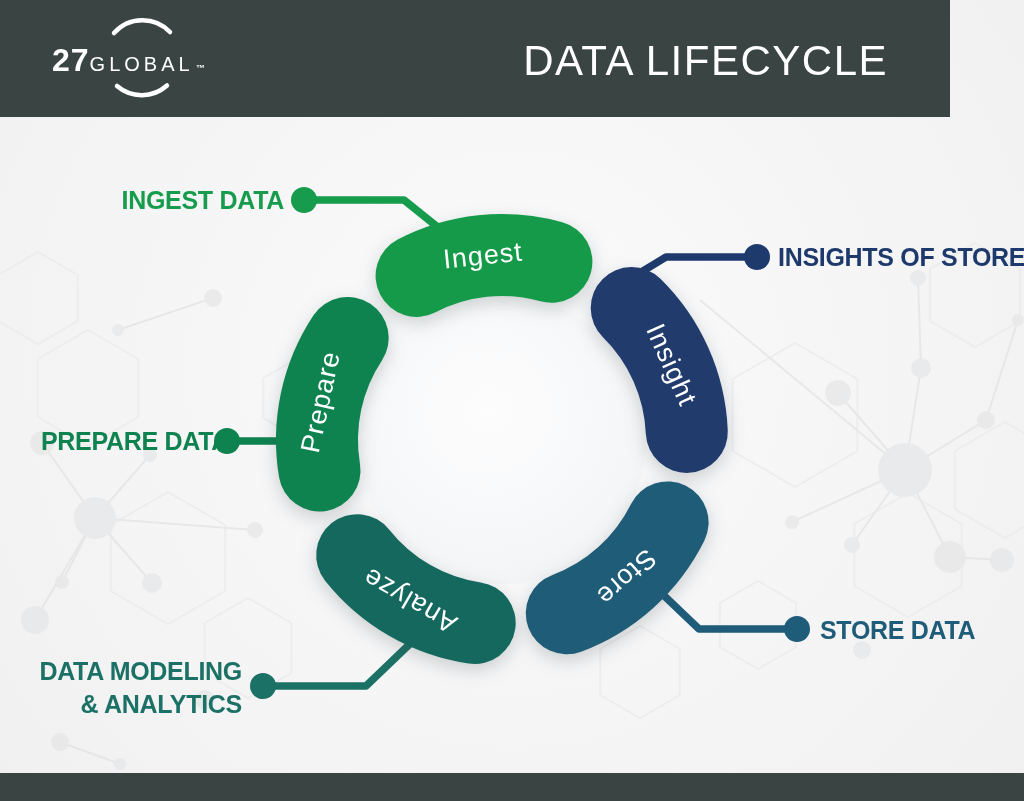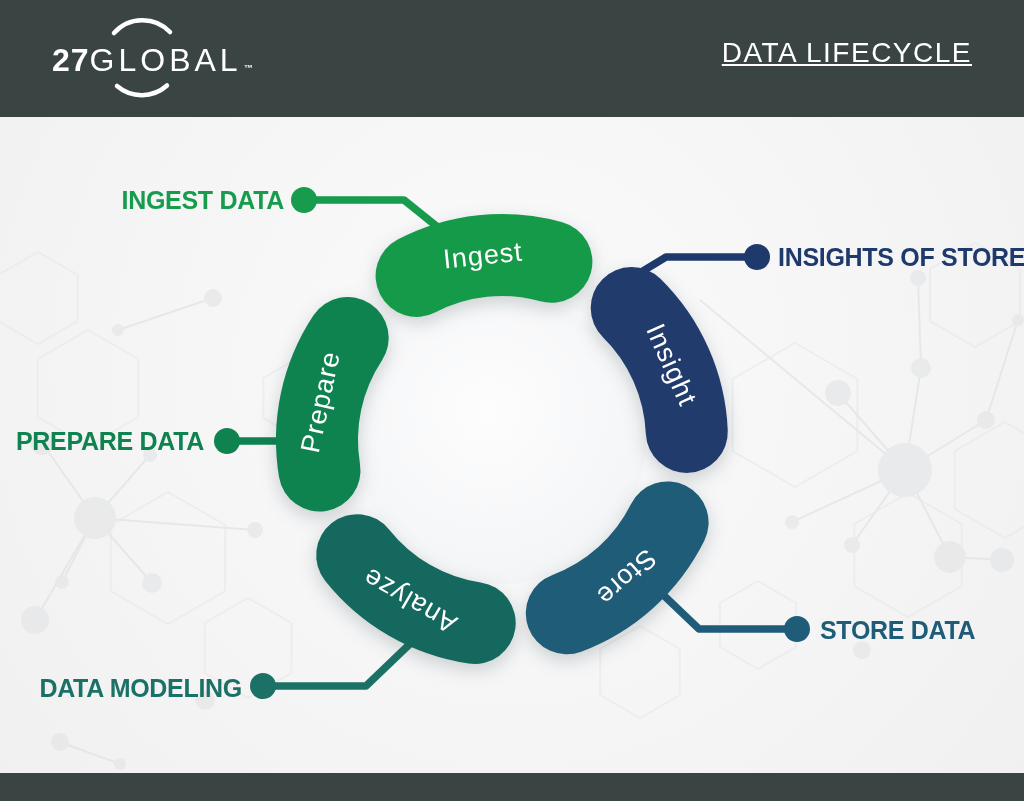--- a/index.html
+++ b/index.html
@@ -2,31 +2,31 @@
 <html><head>
 <meta charset="utf-8">
 <style>
   html,body{margin:0;padding:0;background:#888;}
   .page{
     position:relative;width:1024px;height:801px;overflow:hidden;
     font-family:"Liberation Sans",sans-serif;
     background:radial-gradient(circle at 50% 46%, #fbfbfc 0%, #f5f5f6 55%, #f0f0f1 100%);
   }
   
-  .topbar{position:absolute;left:0;top:0;width:1024px;height:117px;background:#3a4543;}
+  .topbar{position:absolute;left:0;top:0;width:950px;height:117px;background:#3a4543;}
   .bottombar{position:absolute;left:0;top:773px;width:1024px;height:28px;background:#3a4543;}
   .logo{position:absolute;left:52px;top:0;width:220px;height:117px;}
   .logo-text{position:absolute;left:0;top:42px;white-space:nowrap;color:#fff;display:flex;align-items:baseline;}
   .logo-num{font-size:32px;font-weight:800;letter-spacing:1px;}
-  .logo-word{font-size:32px;font-weight:400;letter-spacing:4px;}
+  .logo-word{font-size:20px;font-weight:400;letter-spacing:4px;}
   .logo-tm{font-size:9px;font-weight:700;margin-left:2px;}
   .logo-arcs{position:absolute;left:0;top:0;}
   .main-title{
-    position:absolute;top:37px;right:52px;color:#fff;
-    font-size:28px;font-weight:300;letter-spacing:1.5px;white-space:nowrap;text-decoration:underline;
+    position:absolute;top:37px;right:62px;color:#fff;
+    font-size:42px;font-weight:300;letter-spacing:1.5px;white-space:nowrap;
   }
   
   .canvas{position:absolute;left:0;top:117px;width:1024px;height:656px;}
   #scene{position:absolute;left:0;top:-117px;width:1024px;height:801px;}
   .seg-label{
     position:absolute;color:#ffffff;font-size:27px;font-weight:400;
     letter-spacing:1px;white-space:nowrap;pointer-events:none;
   }
   .callout{
     position:absolute;font-weight:700;font-size:25px;letter-spacing:-0.3px;
@@ -153,21 +153,22 @@
     </div>
     <div class="callout" style="color: rgb(30, 58, 109); top: 140px; left: 778px; transform: translateY(-16px);">
       <span>INSIGHTS OF STORE</span>
     </div>
     <div class="callout" style="color: rgb(30, 92, 122); top: 513px; left: 820px; transform: translateY(-50%);">
       <span>STORE DATA</span>
       <span></span>
     </div>
     <div class="callout" style="color: rgb(28, 113, 102); top: 571px; right: 782px; text-align: right; transform: translateY(-50%); margin-left: 12px;">
       <span>DATA MODELING</span>
+      <span>&amp; ANALYTICS</span>
     </div>
-    <div class="callout" style="color: rgb(14, 131, 80); top: 324px; right: 820px; text-align: center; transform: translateY(-50%);">
+    <div class="callout" style="color: rgb(14, 131, 80); top: 324px; right: 795px; text-align: center; transform: translateY(-50%);">
       <span>PREPARE DATA</span>
       <span></span>
     </div>
   </div>
 
   <div class="bottombar"></div>
 </div>
 
 </body></html>

